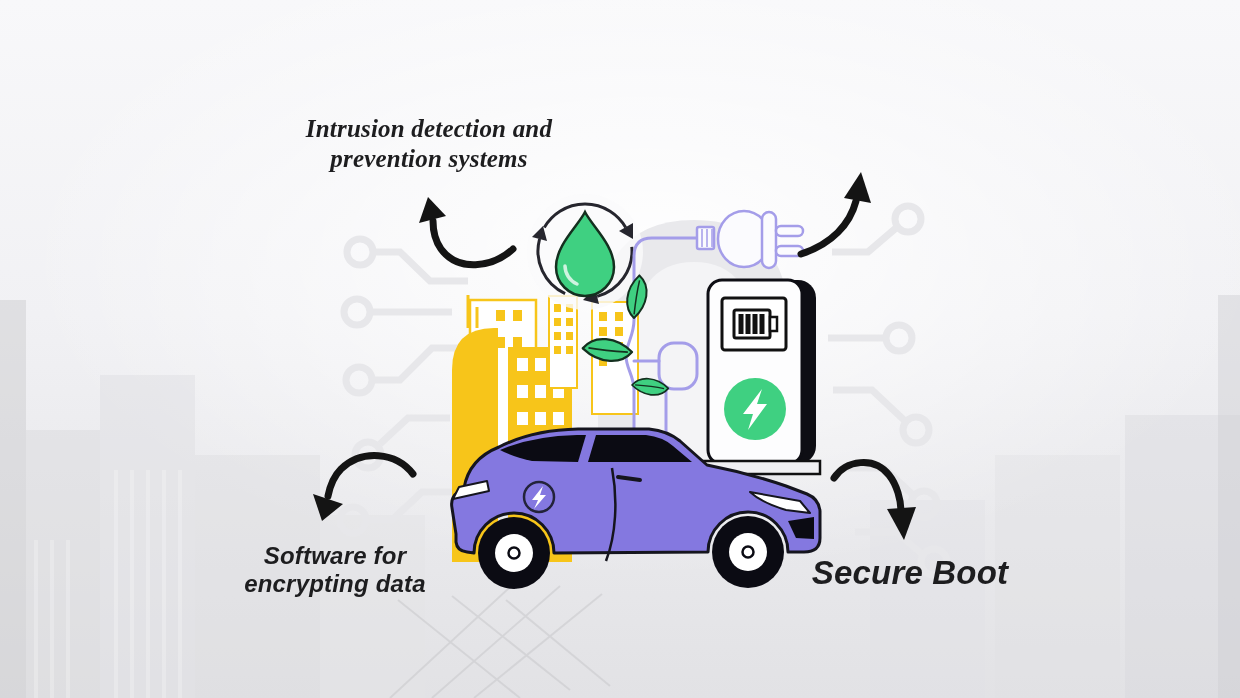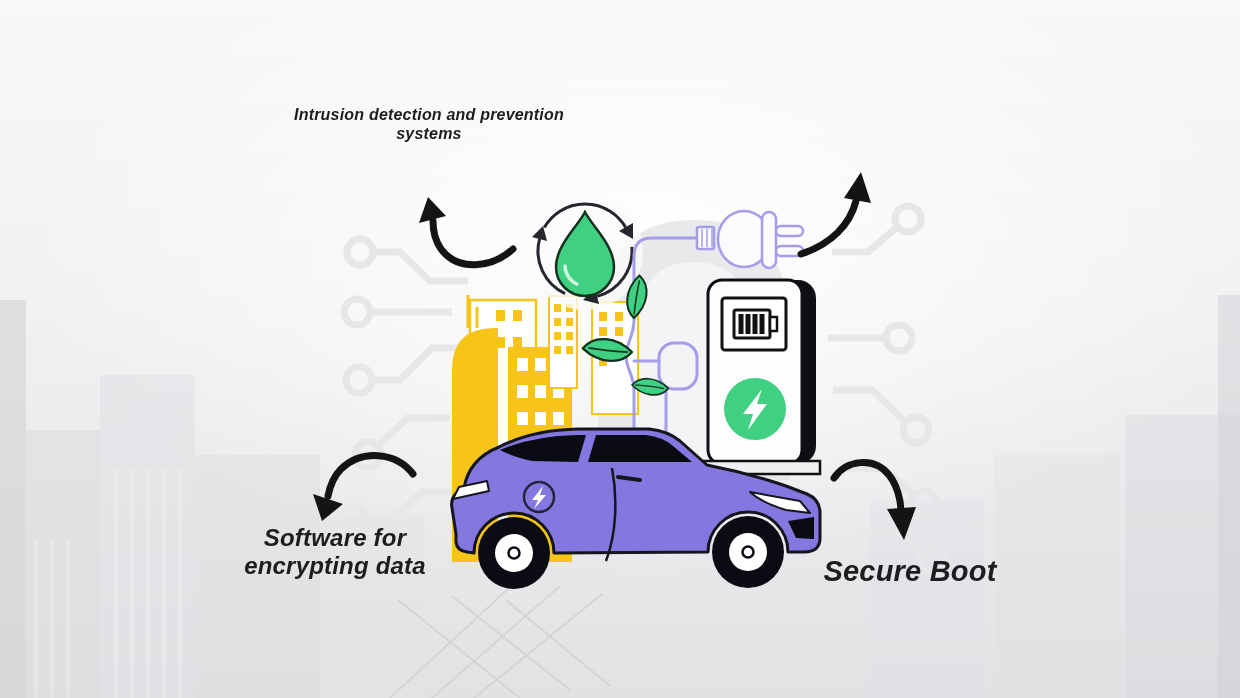--- a/index.html
+++ b/index.html
@@ -12,24 +12,24 @@
       radial-gradient(ellipse 920px 480px at 52% 36%, rgba(255,255,255,.95), rgba(255,255,255,0) 68%),
       linear-gradient(180deg, var(--bg_top,#F8F8FA) 0%, #f1f1f4 45%, var(--bg_bottom,#E2E2E5) 100%);
   }
   .art{position:absolute;inset:0;width:1240px;height:698px;}
   .label{
     position:absolute;
     color:var(--ink,#1D1D1F);
     font-weight:bold;font-style:italic;
     text-align:center;line-height:1.18;letter-spacing:.2px;
   }
-  #label-intrusion{left:268px;top:106px;width:322px;font-size:16px;}
+  #label-intrusion{left:268px;top:114px;width:322px;font-size:25px;font-family:Liberation Serif, serif;}
   #label-firewalls{left:790px;top:115px;width:180px;font-size:24px;}
-  #label-software{left:225px;top:524px;width:220px;font-size:24px;}
-  #label-secureboot{left:810px;top:554px;width:200px;font-size:29px;}
+  #label-software{left:225px;top:542px;width:220px;font-size:24px;}
+  #label-secureboot{left:810px;top:554px;width:200px;font-size:33px;}
 </style>
 </head>
 <body>
 
 <div class="stage">
 
   <svg class="art" viewBox="0 0 1240 698" aria-hidden="true">
 
     <g>
       <rect x="0" y="300" width="26" height="398" fill="#c9c9cc" opacity="0.45"></rect>

